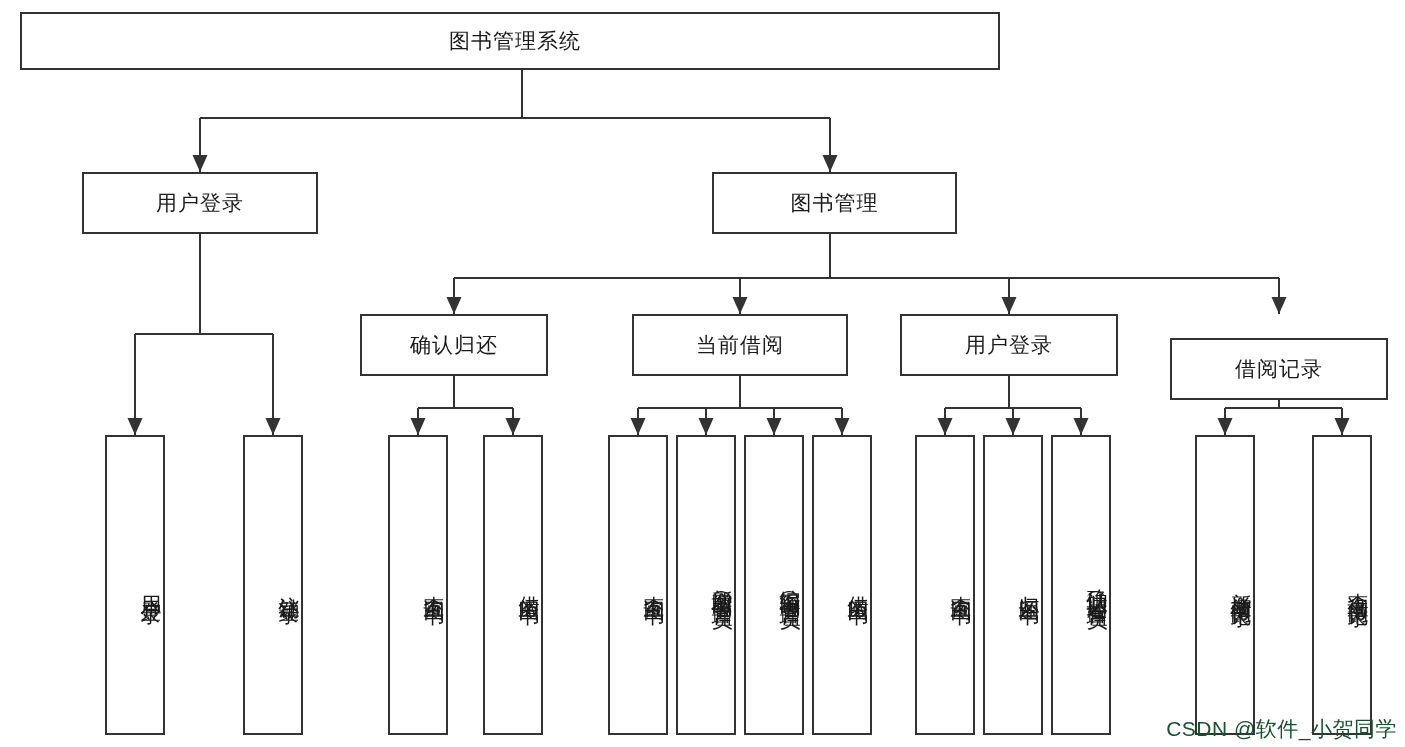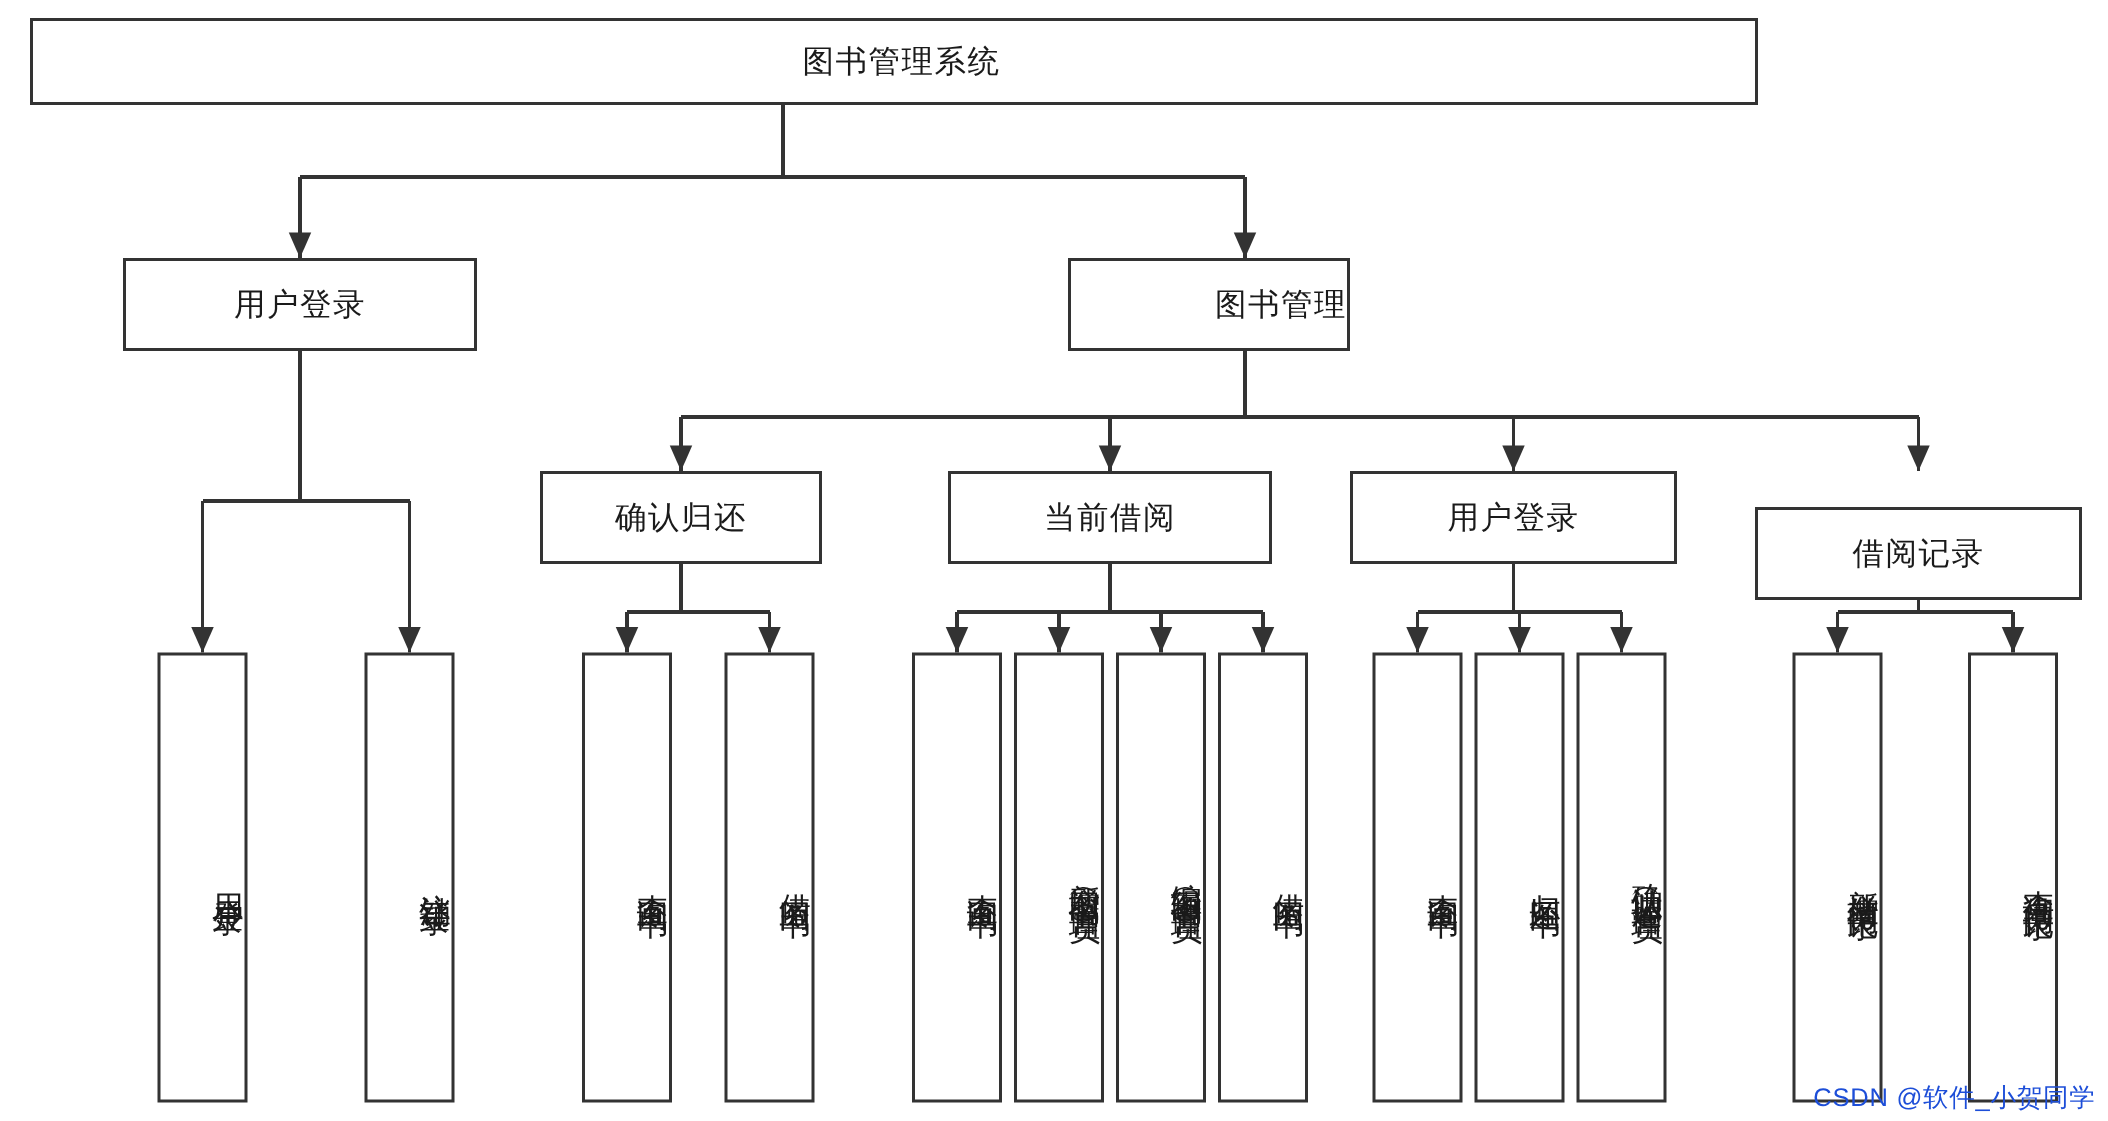--- a/index.html
+++ b/index.html
@@ -8,22 +8,22 @@
   #diagram{position:relative;width:1405px;height:747px;background:#ffffff;}
   svg#edges{position:absolute;left:0;top:0;width:1405px;height:747px;}
   .node{position:absolute;box-sizing:border-box;background:#ffffff;
         border:2px solid #333333;display:flex;align-items:center;
         justify-content:center;color:#1a1a1a;}
   .node.horiz{font-size:21px;letter-spacing:1px;}
   .node.vert{writing-mode:vertical-rl;text-orientation:upright;
              font-size:21px;line-height:1.15;letter-spacing:3px;
              padding:8px 0;align-items:flex-start;justify-content:center;}
   .node.vert .lbl{writing-mode:vertical-rl;text-orientation:upright;}
-  .watermark{position:absolute;right:8px;bottom:4px;font-size:17px;
-             color:#1d4ed8;letter-spacing:0.5px;white-space:nowrap;}
+  .watermark{position:absolute;right:8px;bottom:4px;font-size:21px;
+             color:#14532d;letter-spacing:0.5px;white-space:nowrap;}
 </style>
 </head>
 <body>
 
 <div id="diagram">
   <svg id="edges" viewBox="0 0 1405 747" xmlns="http://www.w3.org/2000/svg">
       <line x1="522" y1="70" x2="522" y2="118" stroke="#333333" stroke-width="2.6" shape-rendering="crispEdges"></line>
       <line x1="200" y1="118" x2="830" y2="118" stroke="#333333" stroke-width="2.6" shape-rendering="crispEdges"></line>
       <line x1="200" y1="118" x2="200" y2="172" stroke="#333333" stroke-width="2.6" shape-rendering="crispEdges"></line>
       <path d="M 192.5 155 L 207.5 155 L 200 172 Z" fill="#333333"></path>
@@ -70,27 +70,27 @@
       <line x1="1081" y1="408" x2="1081" y2="435" stroke="#333333" stroke-width="2.6" shape-rendering="crispEdges"></line>
       <path d="M 1073.5 418 L 1088.5 418 L 1081 435 Z" fill="#333333"></path>
       <line x1="1279" y1="376" x2="1279" y2="408" stroke="#333333" stroke-width="2.6" shape-rendering="crispEdges"></line>
       <line x1="1225" y1="408" x2="1342" y2="408" stroke="#333333" stroke-width="2.6" shape-rendering="crispEdges"></line>
       <line x1="1225" y1="408" x2="1225" y2="435" stroke="#333333" stroke-width="2.6" shape-rendering="crispEdges"></line>
       <path d="M 1217.5 418 L 1232.5 418 L 1225 435 Z" fill="#333333"></path>
       <line x1="1342" y1="408" x2="1342" y2="435" stroke="#333333" stroke-width="2.6" shape-rendering="crispEdges"></line>
       <path d="M 1334.5 418 L 1349.5 418 L 1342 435 Z" fill="#333333"></path>
     </svg>
   <div id="nodes-layer">
-      <div class="node horiz" style="left: 20px; top: 12px; width: 1152px; height: 58px; padding-left: 10px;">
+      <div class="node horiz" style="left: 20px; top: 12px; width: 980px; height: 58px; padding-left: 10px;">
         <span class="lbl">图书管理系统</span>
       </div>
       <div class="node horiz" style="left: 82px; top: 172px; width: 236px; height: 62px;">
         <span class="lbl">用户登录</span>
       </div>
-      <div class="node horiz" style="left: 712px; top: 172px; width: 188px; height: 62px; justify-content: flex-end;">
+      <div class="node horiz" style="left: 712px; top: 172px; width: 245px; height: 62px;">
         <span class="lbl">图书管理</span>
       </div>
       <div class="node horiz" style="left: 360px; top: 314px; width: 188px; height: 62px;">
         <span class="lbl">确认归还</span>
       </div>
       <div class="node horiz" style="left: 632px; top: 314px; width: 216px; height: 62px;">
         <span class="lbl">当前借阅</span>
       </div>
       <div class="node horiz" style="left: 900px; top: 314px; width: 218px; height: 62px;">
         <span class="lbl">用户登录</span>

